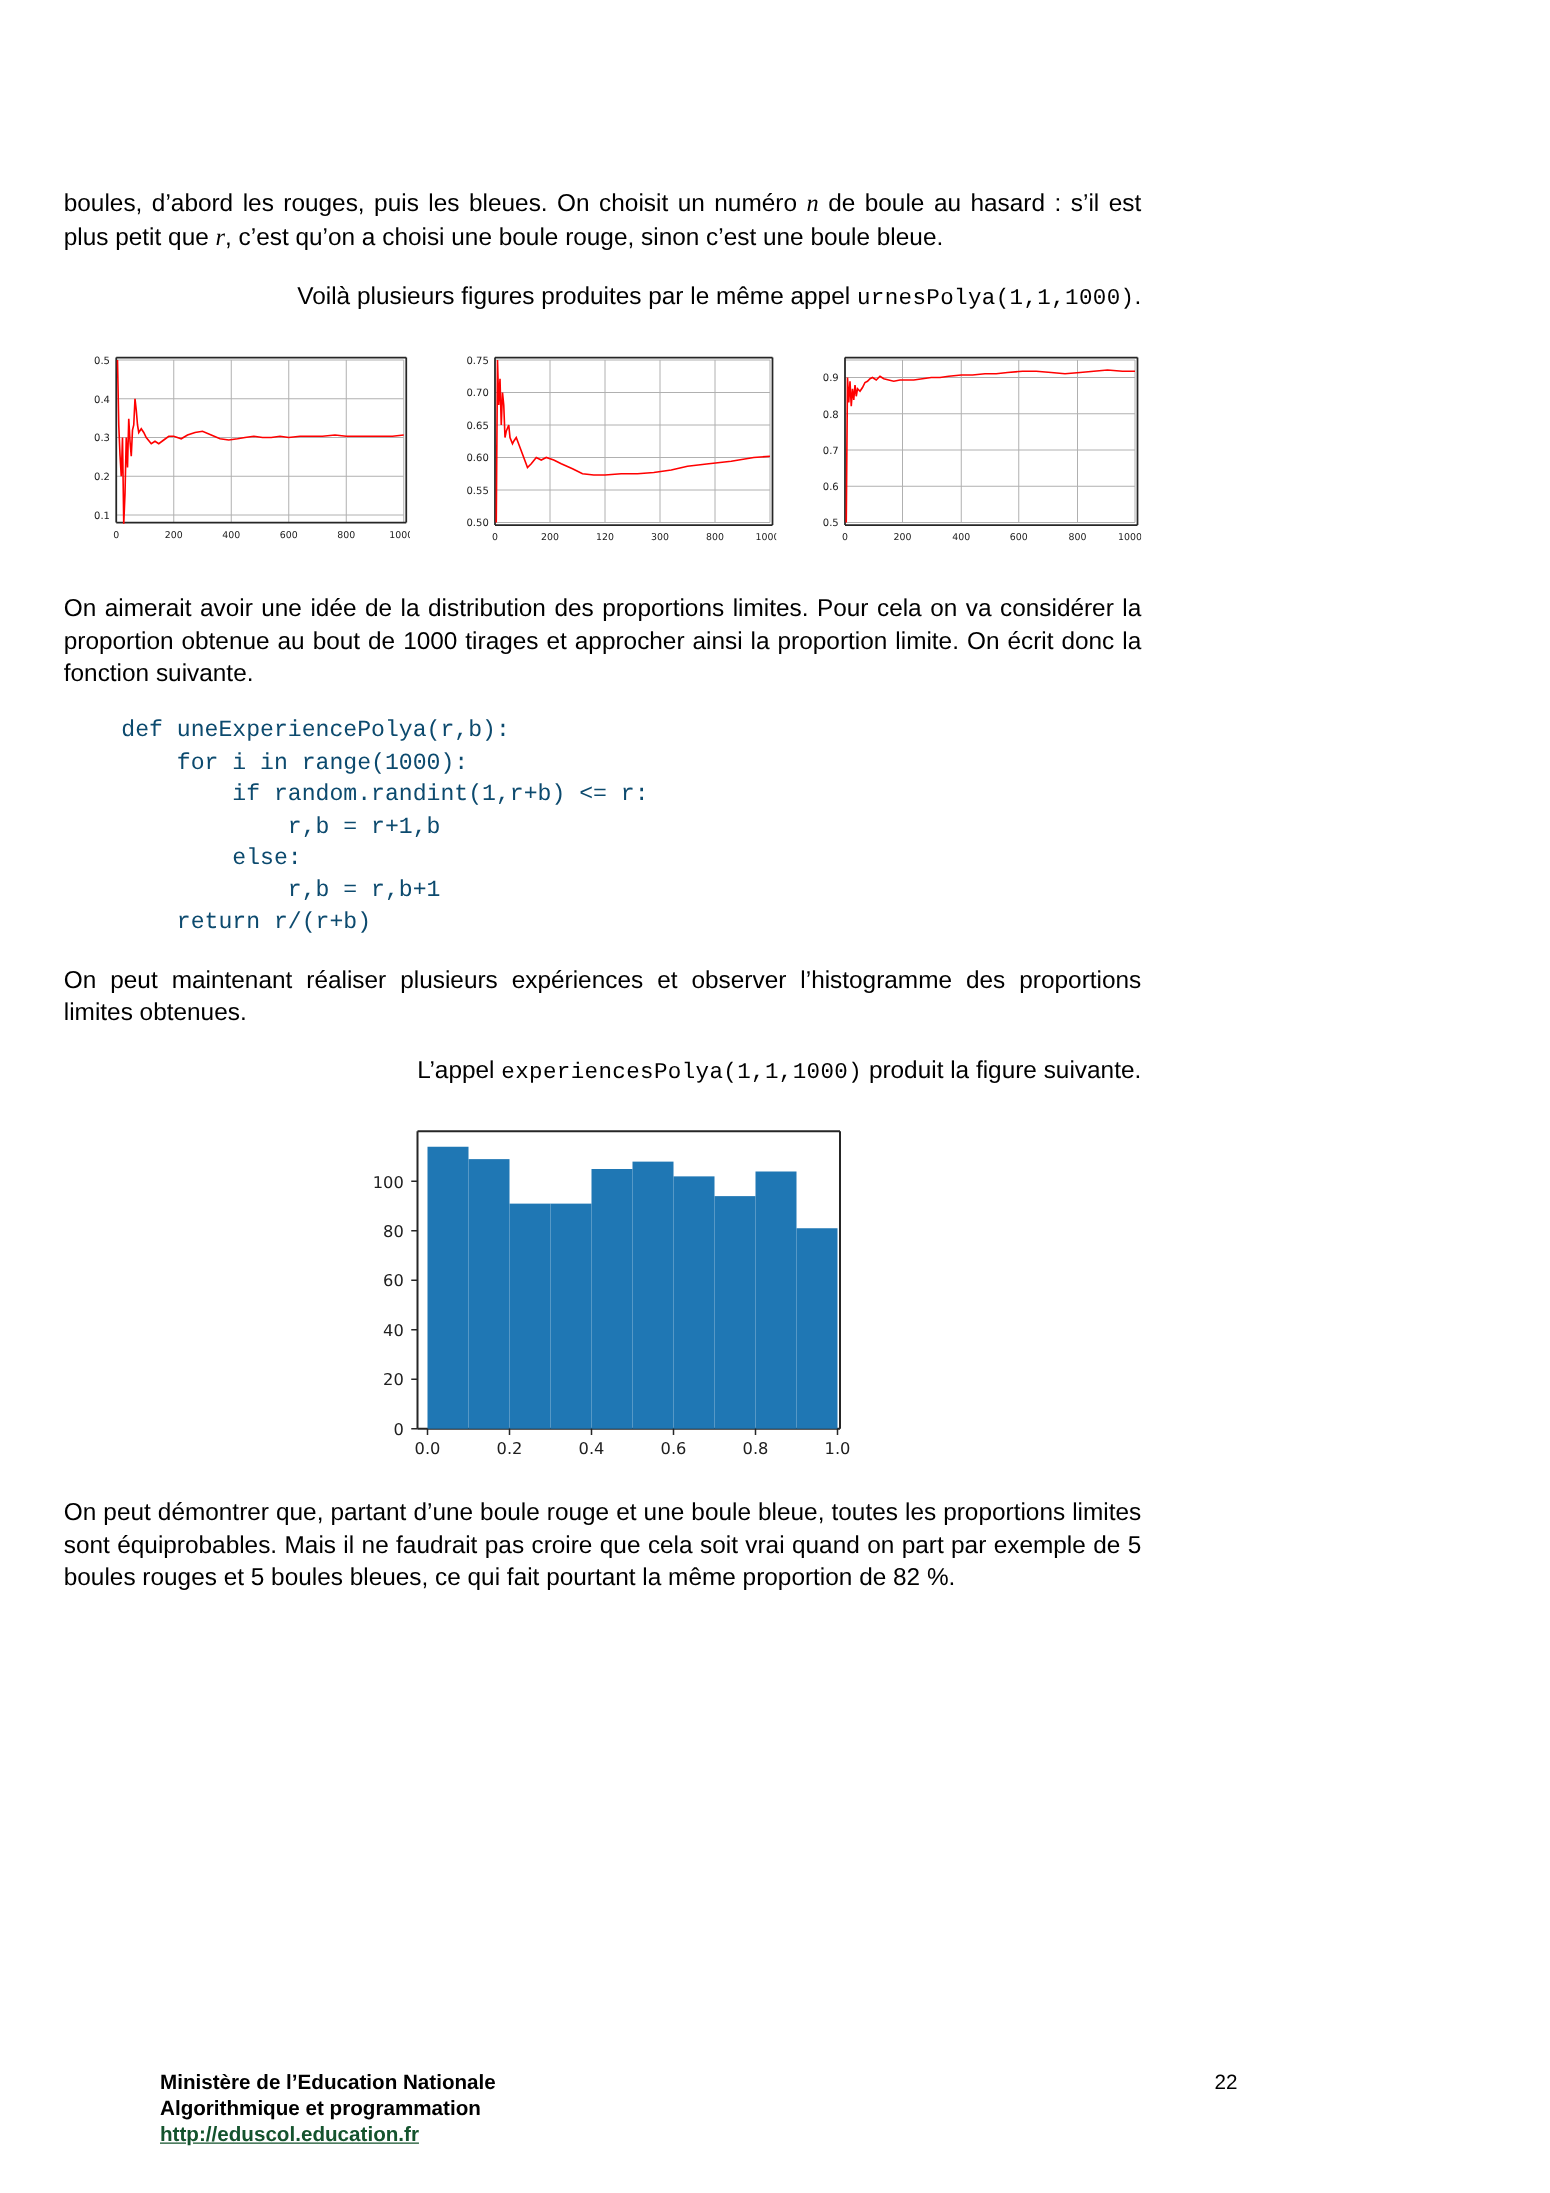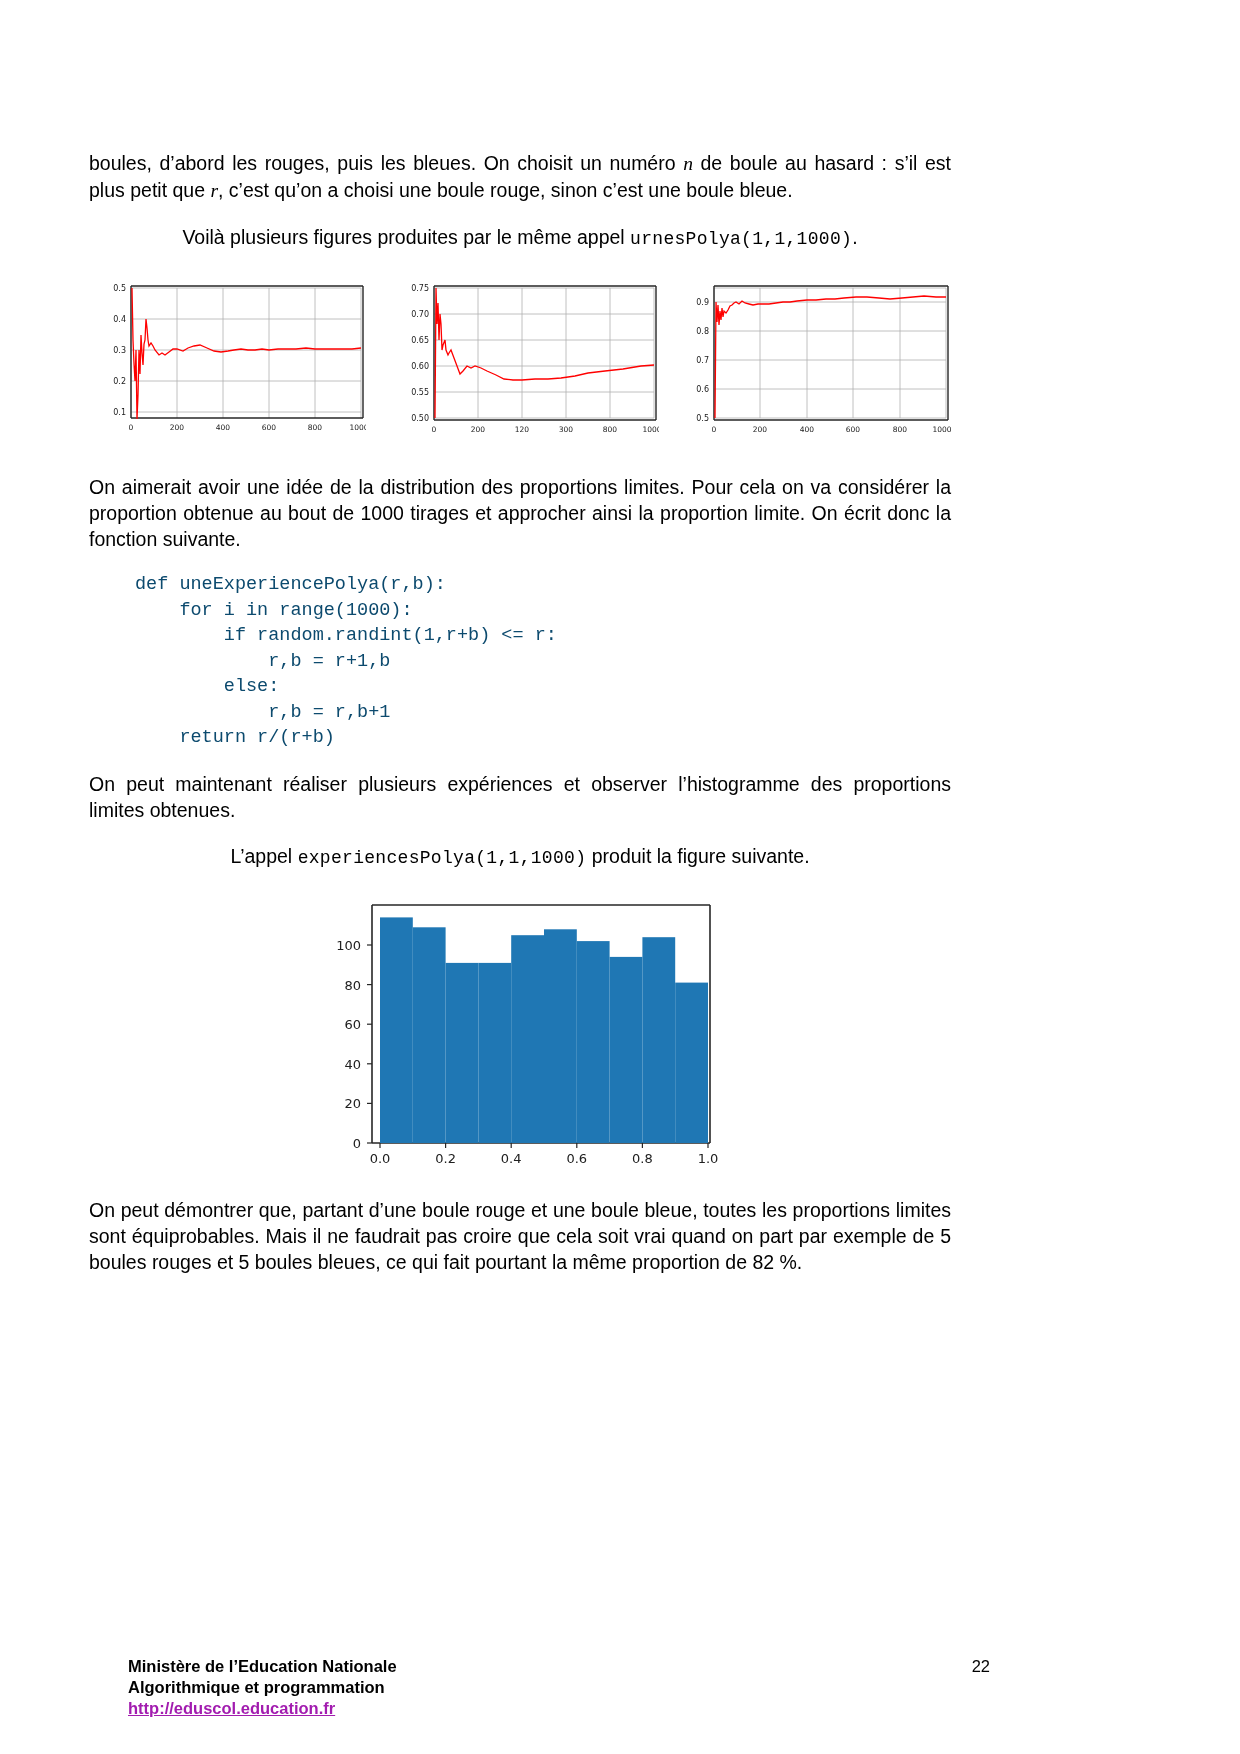--- a/index.html
+++ b/index.html
@@ -13,32 +13,32 @@
     position: relative;
     font-family: "Liberation Sans", sans-serif;
     color: #000000;
   }
   .page {
     position: absolute;
     left: 0; top: 0;
     width: 1240px;
     height: 1754px;
     box-sizing: border-box;
-    padding: 150px 128px 0 89px;
+    padding: 150px 128px 0 51px;
   }
   .content { width: 862px; }
 
   p.body-text {
     font-size: 19.5px;
     line-height: 26px;
     margin: 0 0 20px 0;
     text-align: justify;
     font-family: "Liberation Sans", sans-serif;
   }
-  p.body-text.nojust { text-align: center; }
+  p.body-text.nojust { text-align: right; }
   .mathvar {
     font-family: "Liberation Serif", serif;
     font-style: italic;
     font-size: 19.5px;
   }
   .mono {
     font-family: "Liberation Mono", monospace;
     font-size: 18px;
     letter-spacing: 0.3px;
   }
@@ -81,21 +81,21 @@
     position: absolute;
     left: 128px;
     top: 1656px;
     width: 862px;
     font-size: 16.5px;
     font-weight: bold;
     line-height: 21px;
   }
   .footer .line { display: flex; justify-content: space-between; }
   .footer a.url {
-    color: #a21caf;
+    color: #14532d;
     text-decoration: underline;
   }
   .pageno { font-weight: normal; }
 </style>
 </head>
 <body>
 
 <div class="page">
   <div class="content">
 

